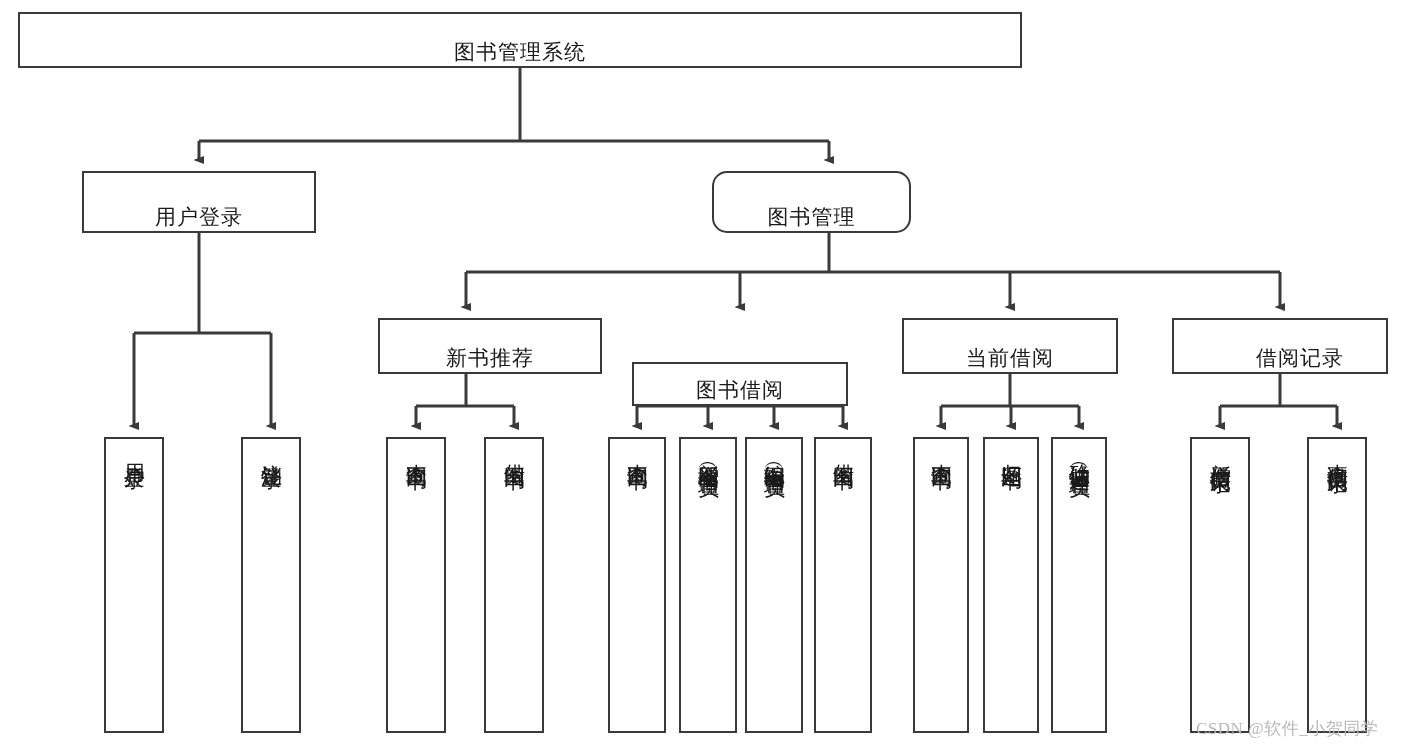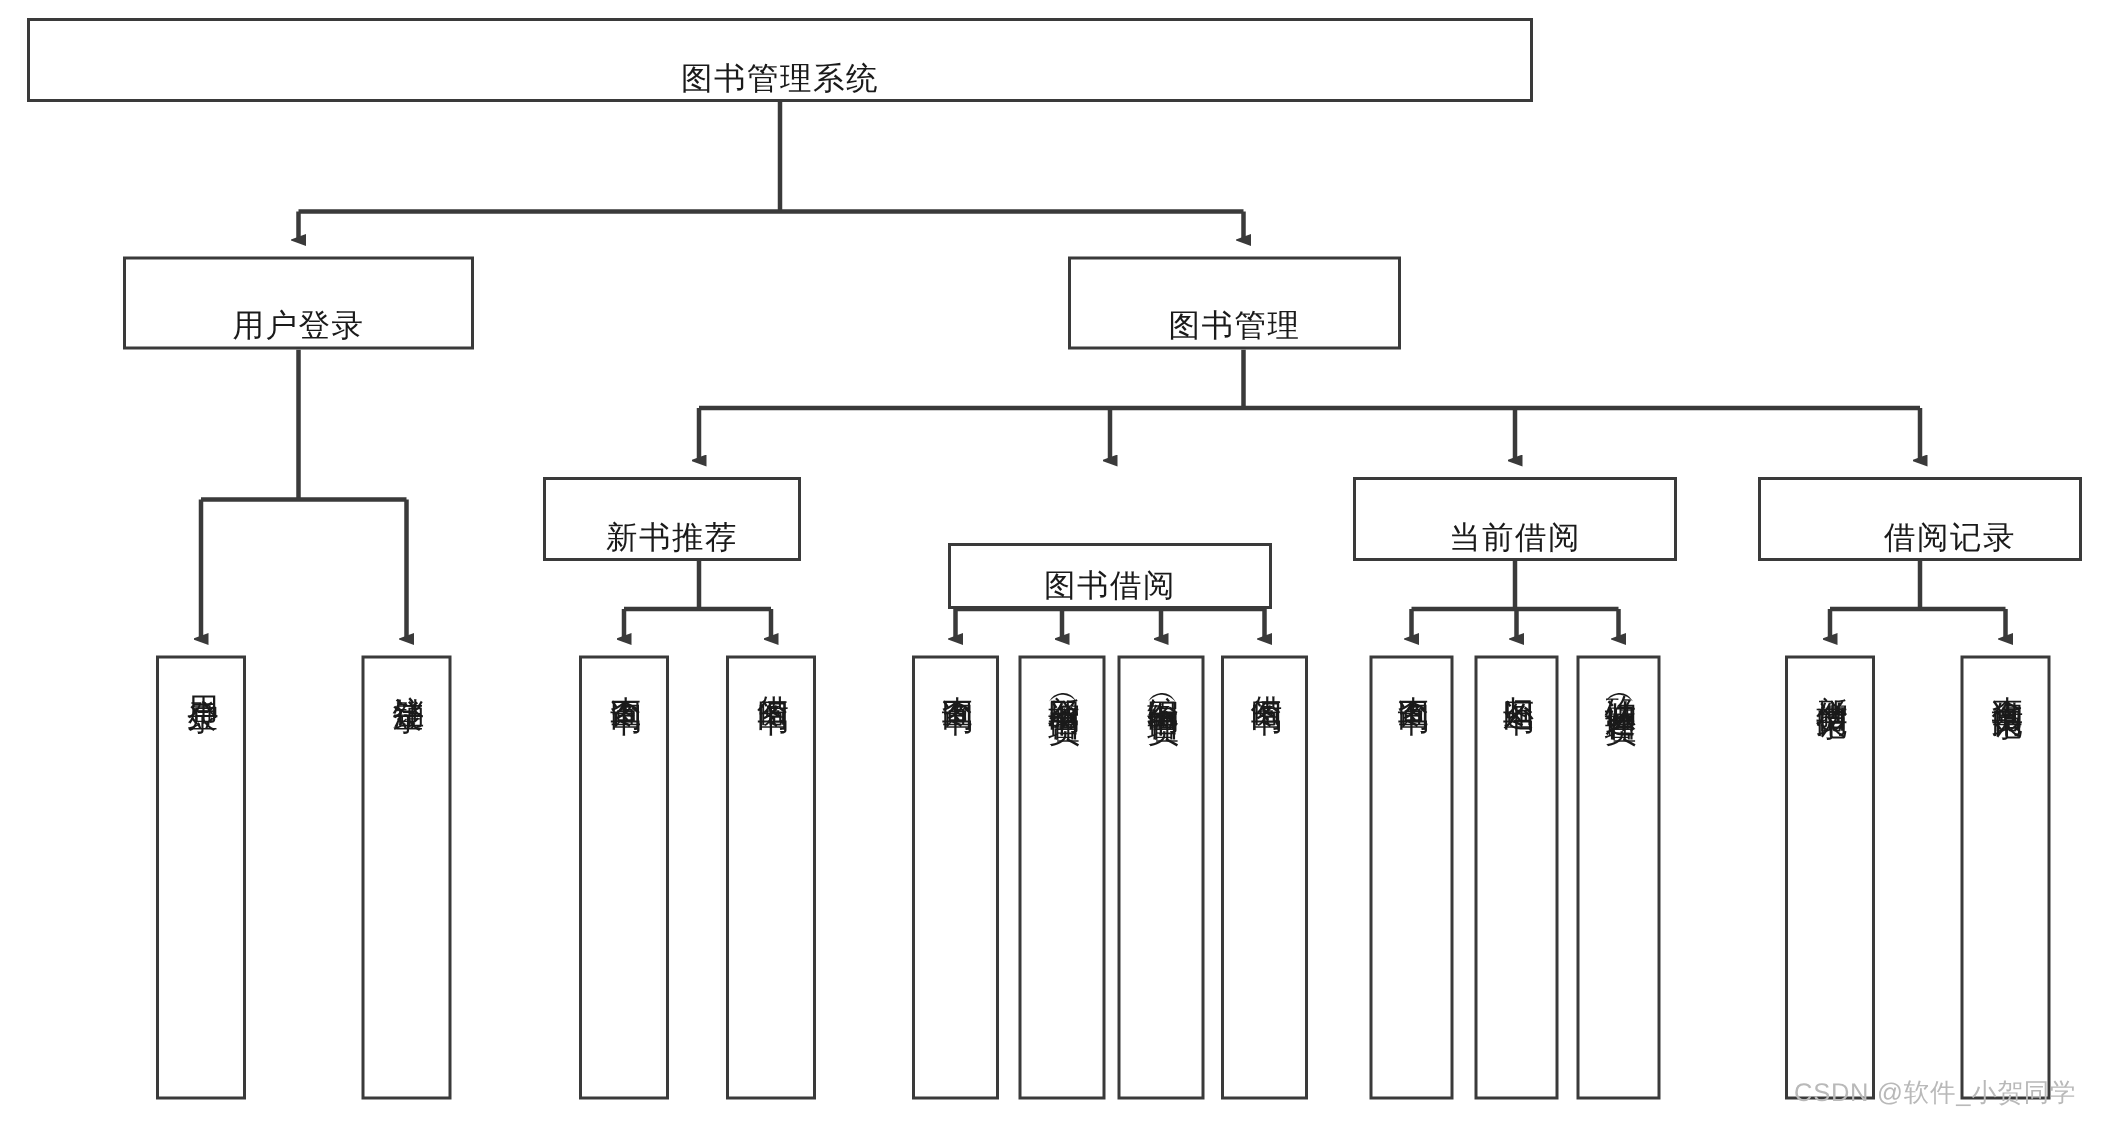--- a/index.html
+++ b/index.html
@@ -116,25 +116,25 @@
     </g>
   </svg>
 
   <div class="node horiz" style="left:18px; top:12px; width:1004px; height:56px;">
     <span>图书管理系统</span>
   </div>
 
   <div class="node horiz" style="left:82px; top:171px; width:234px; height:62px;">
     <span>用户登录</span>
   </div>
-  <div class="node horiz" style="left:712px; top:171px; width:222px; height:62px;">
+  <div class="node horiz" style="left:712px; top:171px; width:199px; height:62px;border-radius:15px;">
     <span>图书管理</span>
   </div>
 
-  <div class="node horiz" style="left:362px; top:318px; width:172px; height:56px;">
+  <div class="node horiz" style="left:378px; top:318px; width:224px; height:56px;">
     <span>新书推荐</span>
   </div>
   <div class="node horiz" style="left:632px; top:318px; width:216px; height:44px;margin-top:44px;">
     <span>图书借阅</span>
   </div>
   <div class="node horiz" style="left:902px; top:318px; width:216px; height:56px;">
     <span>当前借阅</span>
   </div>
   <div class="node horiz" style="left:1172px; top:318px; width:216px; height:56px;padding-left:40px;">
     <span>借阅记录</span>
@@ -177,15 +177,15 @@
     <span class="vtext">确认归还（管理员）</span>
   </div>
 
   <div class="node vert" style="left:1190px; top:437px; width:60px; height:296px;">
     <span class="vtext">新增借阅记录</span>
   </div>
   <div class="node vert" style="left:1307px; top:437px; width:60px; height:296px;">
     <span class="vtext">查询借阅记录</span>
   </div>
 
-  <div class="watermark" style="left:1196px; top:717px;">CSDN @软件_小贺同学</div>
+  <div class="watermark" style="left:1196px; top:717px;font-family:Liberation Serif, serif;">CSDN @软件_小贺同学</div>
 
 </div>
 
 </body></html>

